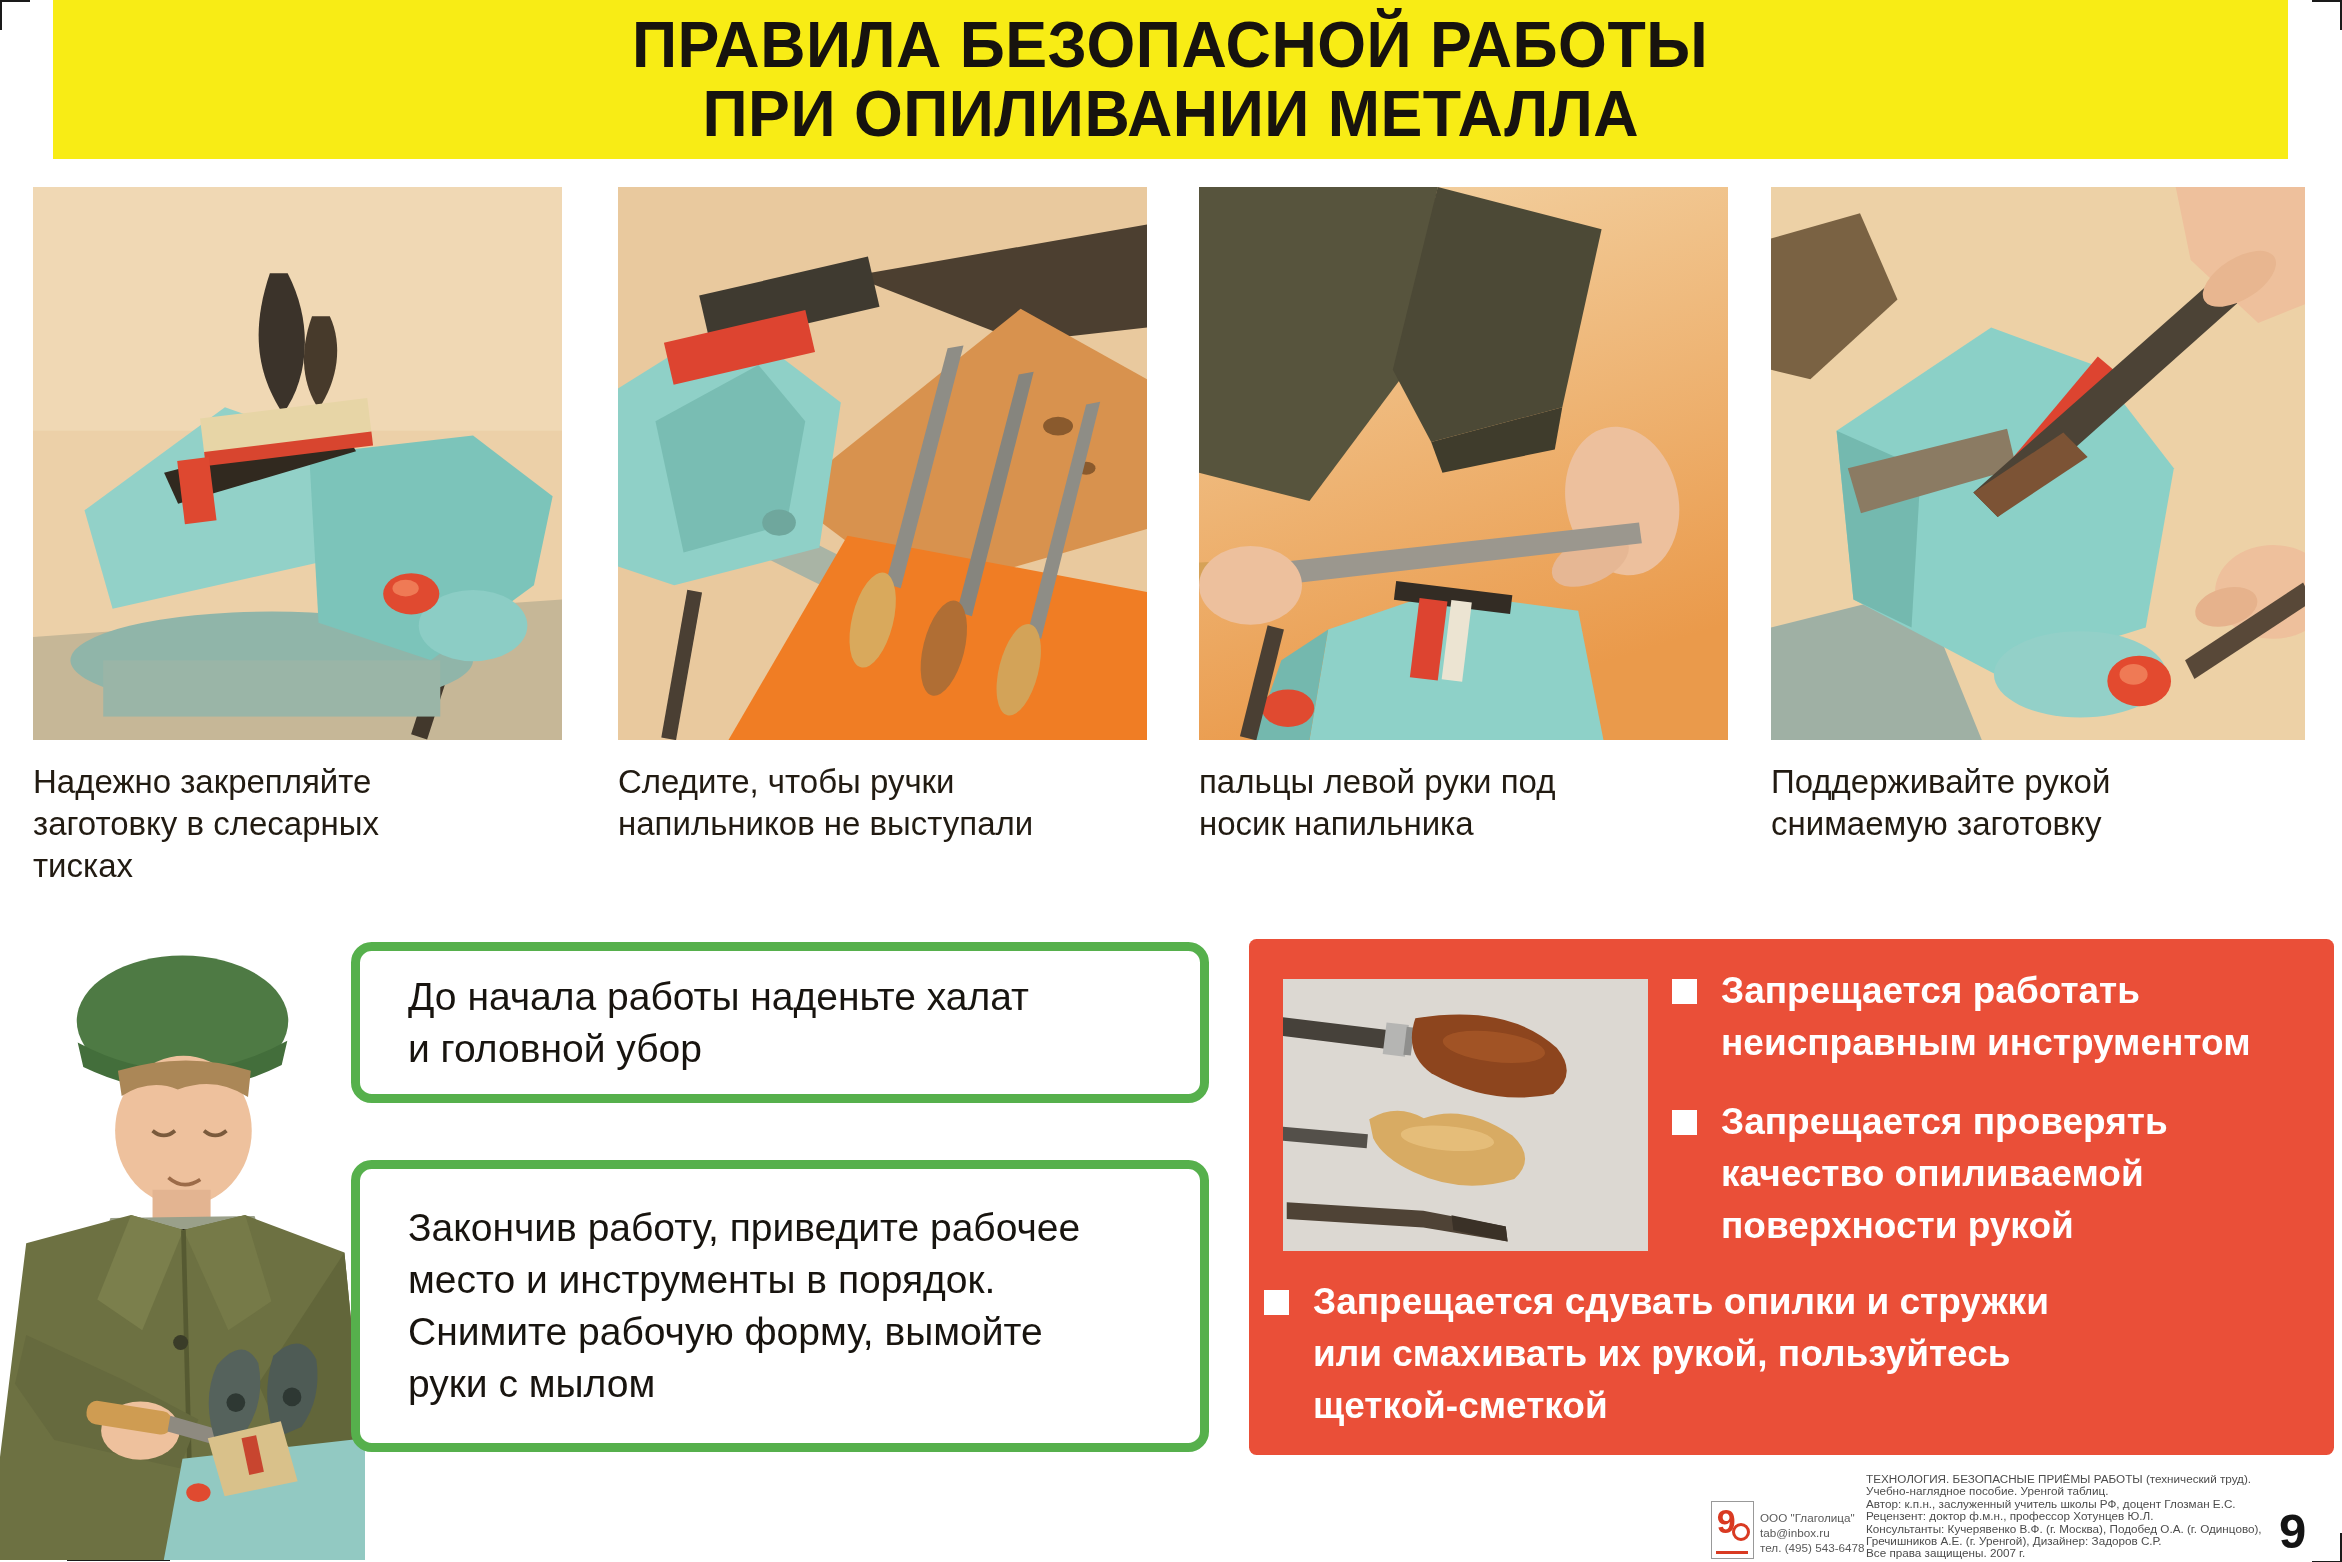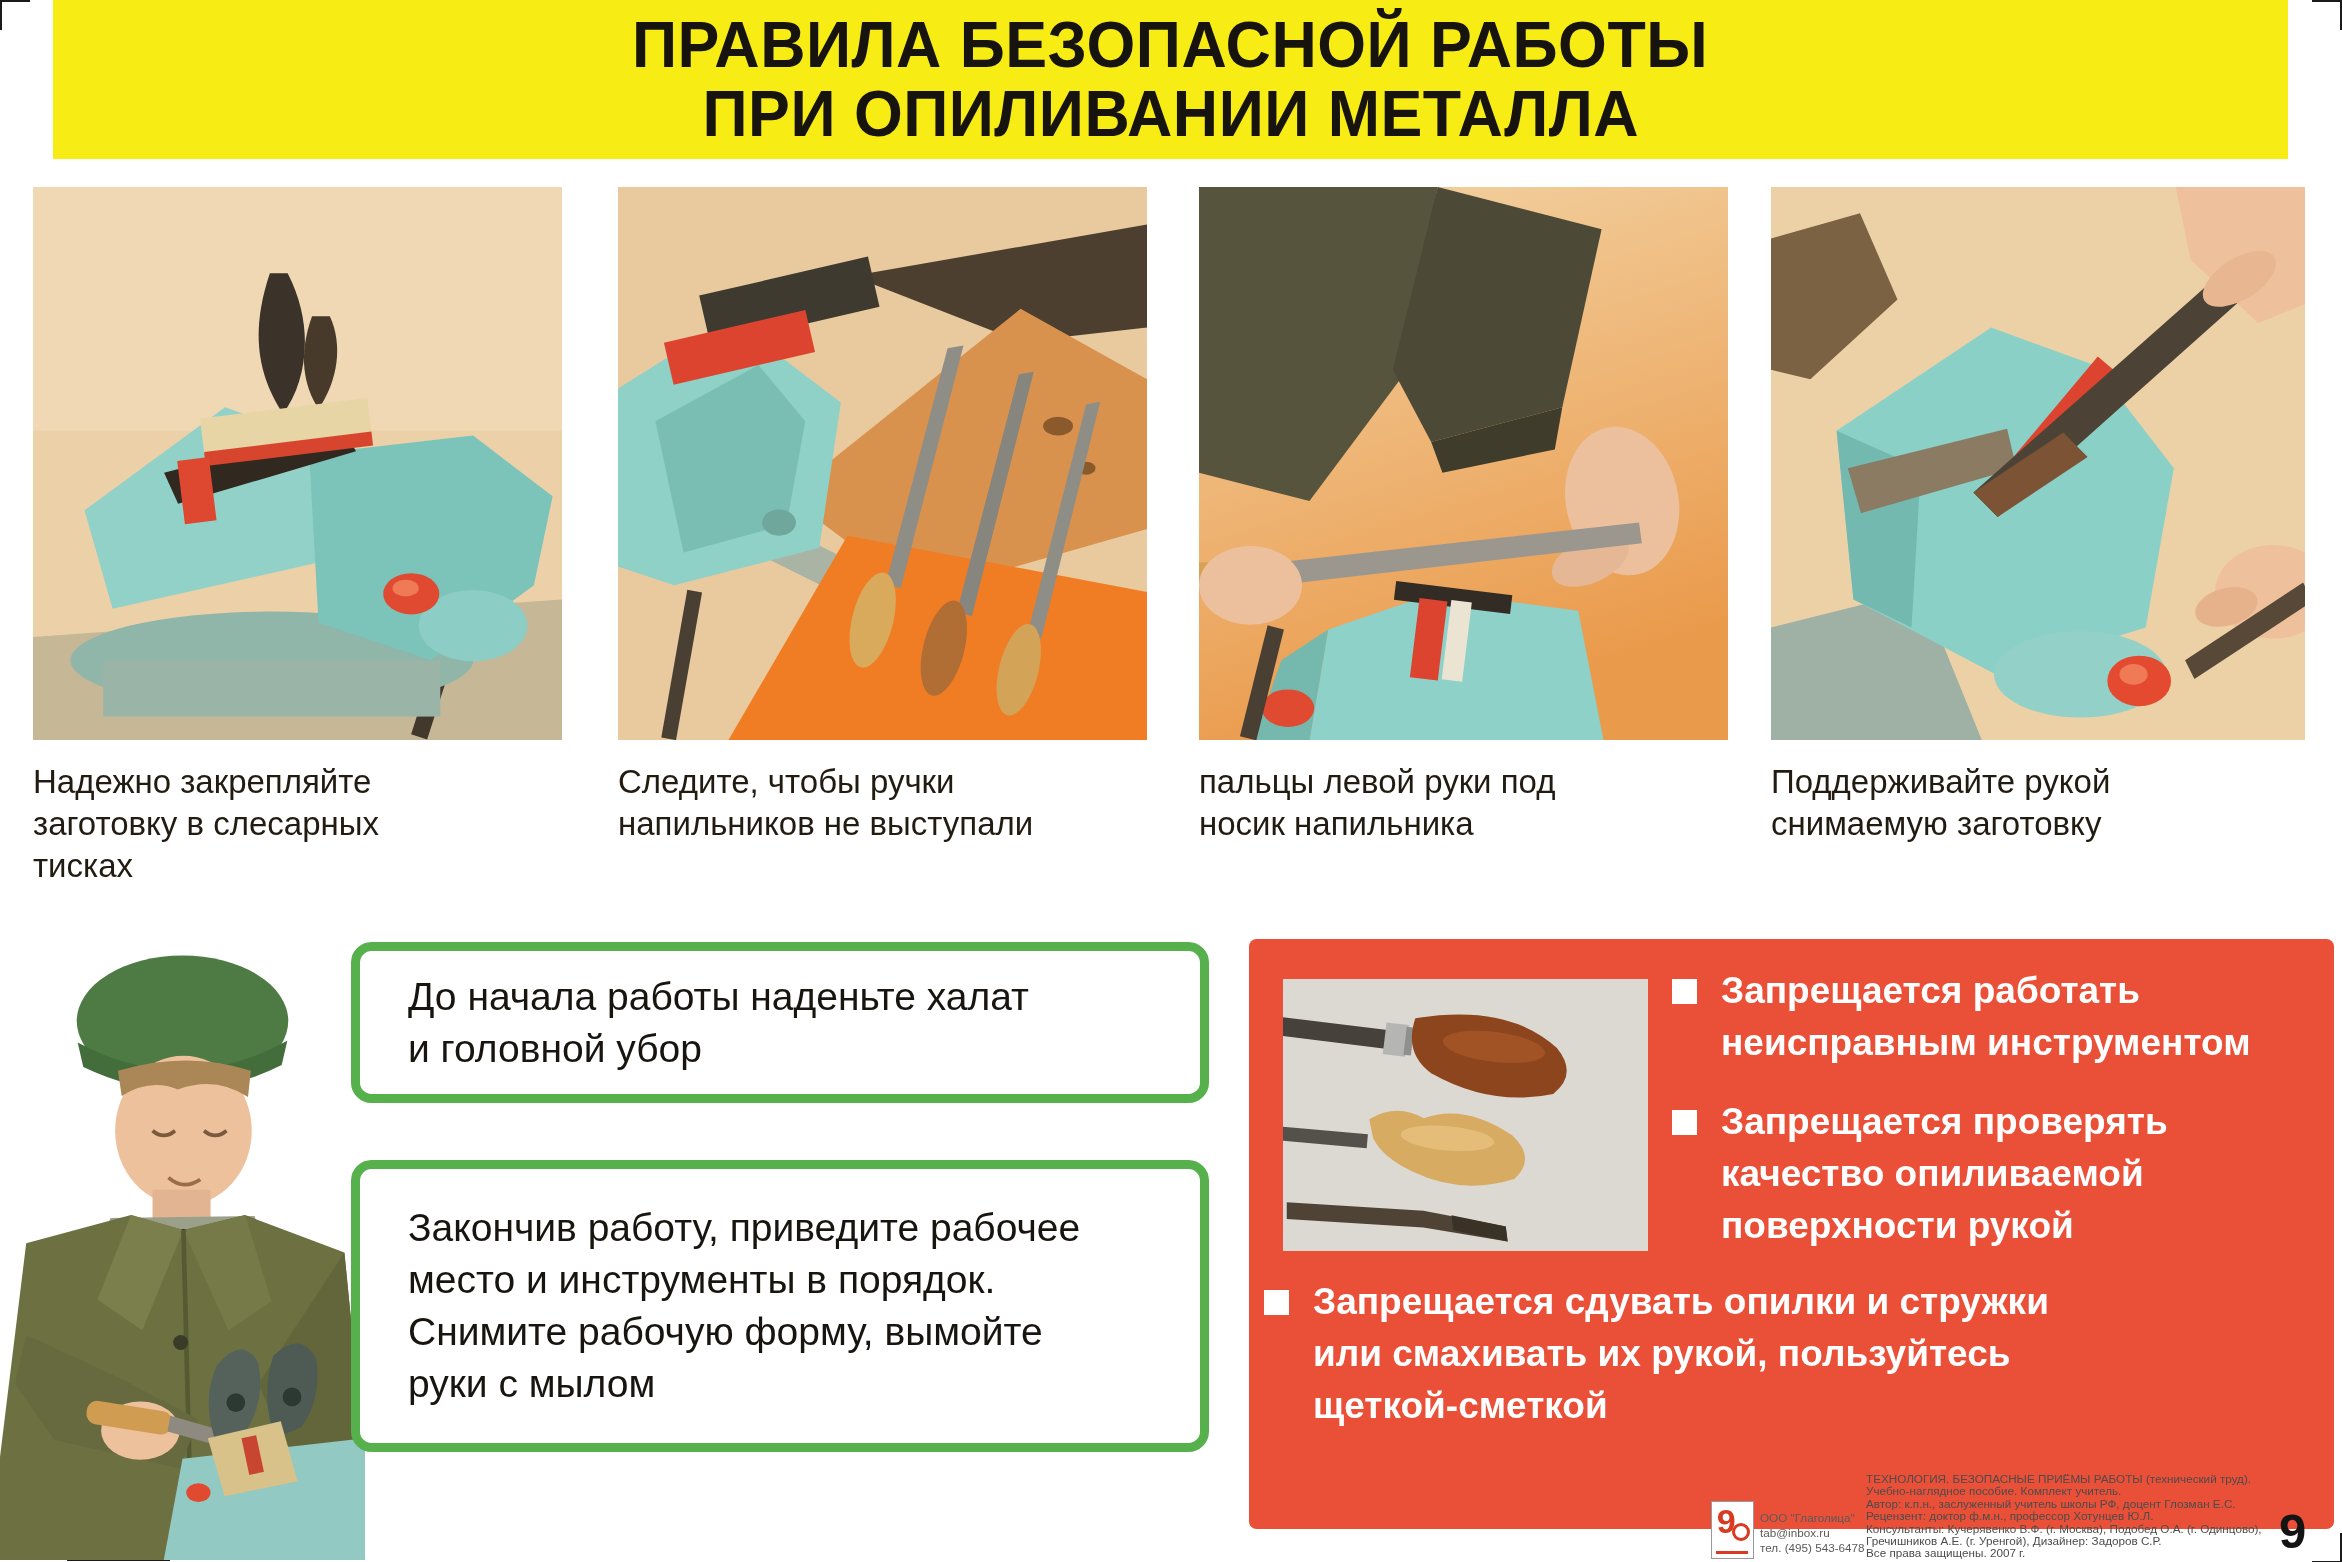--- a/index.html
+++ b/index.html
@@ -41,21 +41,21 @@
 
   
   .green-box{position:absolute;left:351px;width:858px;border:9.4px solid #56b04c;border-radius:20.6px;
              background:#fff;box-sizing:border-box;display:flex;align-items:center;padding:0 48px}
   #green-box-1{top:942px;height:161px}
   #green-box-2{top:1160px;height:292px}
   .green-box .txt{font-size:39px;line-height:52px;color:#18140f}
   .green-box .txt span{display:block}
 
   
-  #red-box{left:1249px;top:939px;width:1085px;height:590px;background:#ea4f38;border-radius:7.5px}
+  #red-box{left:1249px;top:939px;width:1085px;height:516px;background:#ea4f38;border-radius:7.5px}
   #tools-photo{left:34px;top:40px;width:365px;height:272px;background:#dcd8d2;position:absolute;overflow:hidden}
   #tools-photo svg{display:block;width:100%;height:100%}
   .rule{position:absolute;display:flex;gap:24px;color:#ffffff;font-weight:bold;
         font-size:37px;line-height:52px}
   .rule .sq{width:25px;height:25px;background:#ffffff;margin-top:14px;flex:none}
   .rule .txt span{display:block}
   #rule-1{left:423px;top:26px;width:656px}
   #rule-2{left:423px;top:157px;width:656px}
   #rule-3{left:15px;top:337px;width:1059px}
 
@@ -313,21 +313,21 @@
   </div>
 
   <div class="abs" id="publisher">
     <span>ООО "Глаголица"</span>
     <span>tab@inbox.ru</span>
     <span>тел. (495) 543-6478</span>
   </div>
 
   <div class="abs" id="credits">
     <span>ТЕХНОЛОГИЯ. БЕЗОПАСНЫЕ ПРИЁМЫ РАБОТЫ (технический труд).</span>
-    <span>Учебно-наглядное пособие. Комплект учитель.</span>
+    <span>Учебно-наглядное пособие. Уренгой таблиц.</span>
     <span>Автор: к.п.н., заслуженный учитель школы РФ, доцент Глозман Е.С.</span>
     <span>Рецензент: доктор ф.м.н., профессор Хотунцев Ю.Л.</span>
     <span>Консультанты: Кучерявенко В.Ф. (г. Москва), Подобед О.А. (г. Одинцово),</span>
     <span>Гречишников А.Е. (г. Уренгой), Дизайнер: Задоров С.Р.</span>
     <span>Все права защищены. 2007 г.</span>
   </div>
 
   <div class="abs" id="page-number">9</div>
 
 </div>

